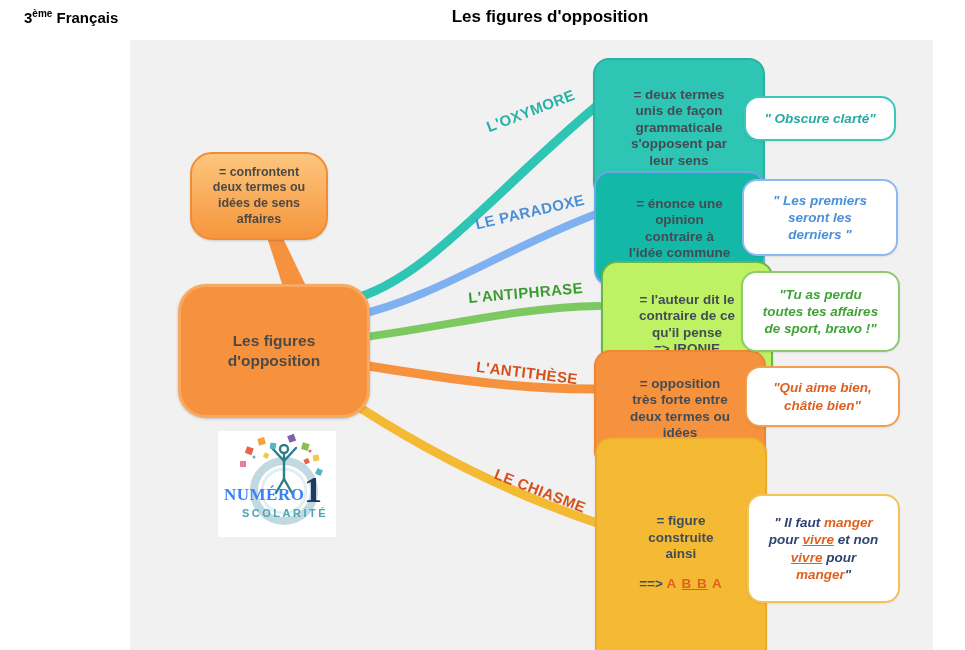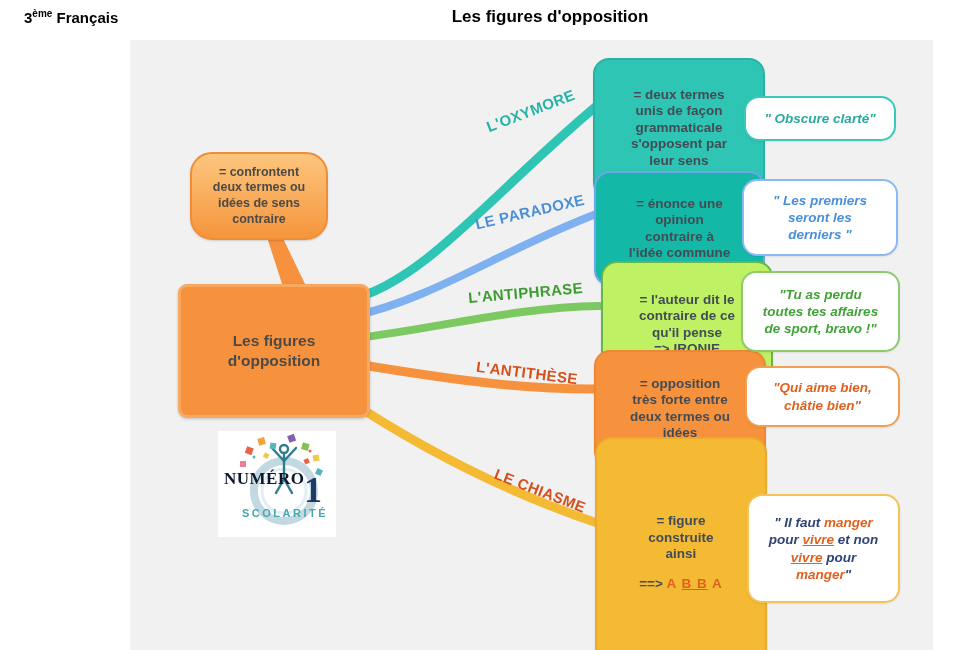--- a/index.html
+++ b/index.html
@@ -17,21 +17,21 @@
   
   .cloud{position:absolute;left:190px;top:152px;width:134px;height:84px;
     background:linear-gradient(180deg,#fcc67e 0%,#f6953c 100%);
     border:2px solid #ee8d38;border-radius:22px;
     display:flex;align-items:center;justify-content:center;text-align:center;
     font-size:12.5px;font-weight:bold;color:#4d4a46;line-height:1.25;white-space:pre-line;
     box-shadow:0 1px 2px rgba(0,0,0,0.15);}
 
   
   .root{position:absolute;left:178px;top:284px;width:186px;height:128px;
-    background:#f6923e;border:3px solid #f9a85f;border-radius:9px;
+    background:#f6923e;border:3px solid #f9a85f;border-radius:28px;
     display:flex;align-items:center;justify-content:center;text-align:center;
     font-size:15.5px;font-weight:bold;color:#4d4a46;line-height:1.3;white-space:pre-line;
     box-shadow:0 1px 3px rgba(0,0,0,0.2);}
 
   
   .def-box{position:absolute;display:flex;align-items:center;justify-content:center;
     text-align:center;font-weight:bold;font-size:13.5px;line-height:1.22;color:#434c54;
     border-radius:16px;white-space:pre-line;padding:16px;box-shadow:0 1px 2px rgba(0,0,0,0.12);}
   .def-oxymore   {left:593px;top:58px; width:136px;height:104px;background:#2ec5b4;border:2px solid #29b2a3;}
   .def-paradoxe  {left:594px;top:171px;width:135px;height:79px; background:#14b8a6;border:2px solid #6fa5ea;}
@@ -60,22 +60,22 @@
   
   .branch-label{position:absolute;font-weight:bold;font-size:15px;letter-spacing:0.4px;white-space:nowrap;}
   .lbl-oxymore   {left:484px;top:102px;color:#26b2a5;transform:rotate(-21deg);}
   .lbl-paradoxe  {left:474px;top:203px;color:#4a8fd6;transform:rotate(-13deg);}
   .lbl-antiphrase{left:468px;top:284px;color:#3c9c31;transform:rotate(-5deg);}
   .lbl-antithese {left:476px;top:364px;color:#d4501c;transform:rotate(7deg);}
   .lbl-chiasme   {left:492px;top:482px;color:#d4501c;transform:rotate(21deg);}
 
   
   .logo{position:absolute;left:218px;top:431px;width:118px;height:106px;background:#ffffff;}
-  .logo-name{position:absolute;left:6px;top:38px;font-family:"Liberation Serif",serif;
-    font-weight:bold;font-size:17px;color:#0f172a;letter-spacing:0.5px;text-transform:uppercase;}
+  .logo-name{position:absolute;left:6px;top:54px;font-family:"Liberation Serif",serif;
+    font-weight:bold;font-size:17px;color:#3b82f6;letter-spacing:0.5px;text-transform:uppercase;}
   .logo-numeral{position:absolute;left:86px;top:38px;font-family:"Liberation Serif",serif;
     font-weight:bold;font-size:36px;color:#203a64;}
   .logo-sub{position:absolute;left:24px;top:76px;font-size:11px;font-weight:bold;
     color:#49a6b4;letter-spacing:2.5px;}
 </style>
 </head>
 <body>
 
 <div class="hdr-left"><span>3</span><sup>ème</sup> <span>Français</span></div>
 <div class="page-title">Les figures d'opposition</div>
@@ -92,21 +92,21 @@
   <path d="M726,112 L748,112" stroke="#2ec5b4" stroke-width="3" fill="none"></path>
   <path d="M726,211 L745,211" stroke="#7fb1f0" stroke-width="3" fill="none"></path>
   <path d="M727,306 L744,306" stroke="#7cc961" stroke-width="3" fill="none"></path>
   <path d="M727,390 L748,390" stroke="#f6923e" stroke-width="3" fill="none"></path>
   <path d="M728,540 L750,540" stroke="#f4ba33" stroke-width="3" fill="none"></path>
 </svg>
 
 <div class="cloud">= confrontent
 deux termes ou
 idées de sens
-contraire</div>
+affaires</div>
 <div class="root">Les figures
 d'opposition</div>
 
 <div class="branch-label lbl-oxymore">L'OXYMORE</div>
 <div class="branch-label lbl-paradoxe">LE PARADOXE</div>
 <div class="branch-label lbl-antiphrase">L'ANTIPHRASE</div>
 <div class="branch-label lbl-antithese">L'ANTITHÈSE</div>
 <div class="branch-label lbl-chiasme">LE CHIASME</div>
 
 <div class="def-box def-oxymore">= deux termes

